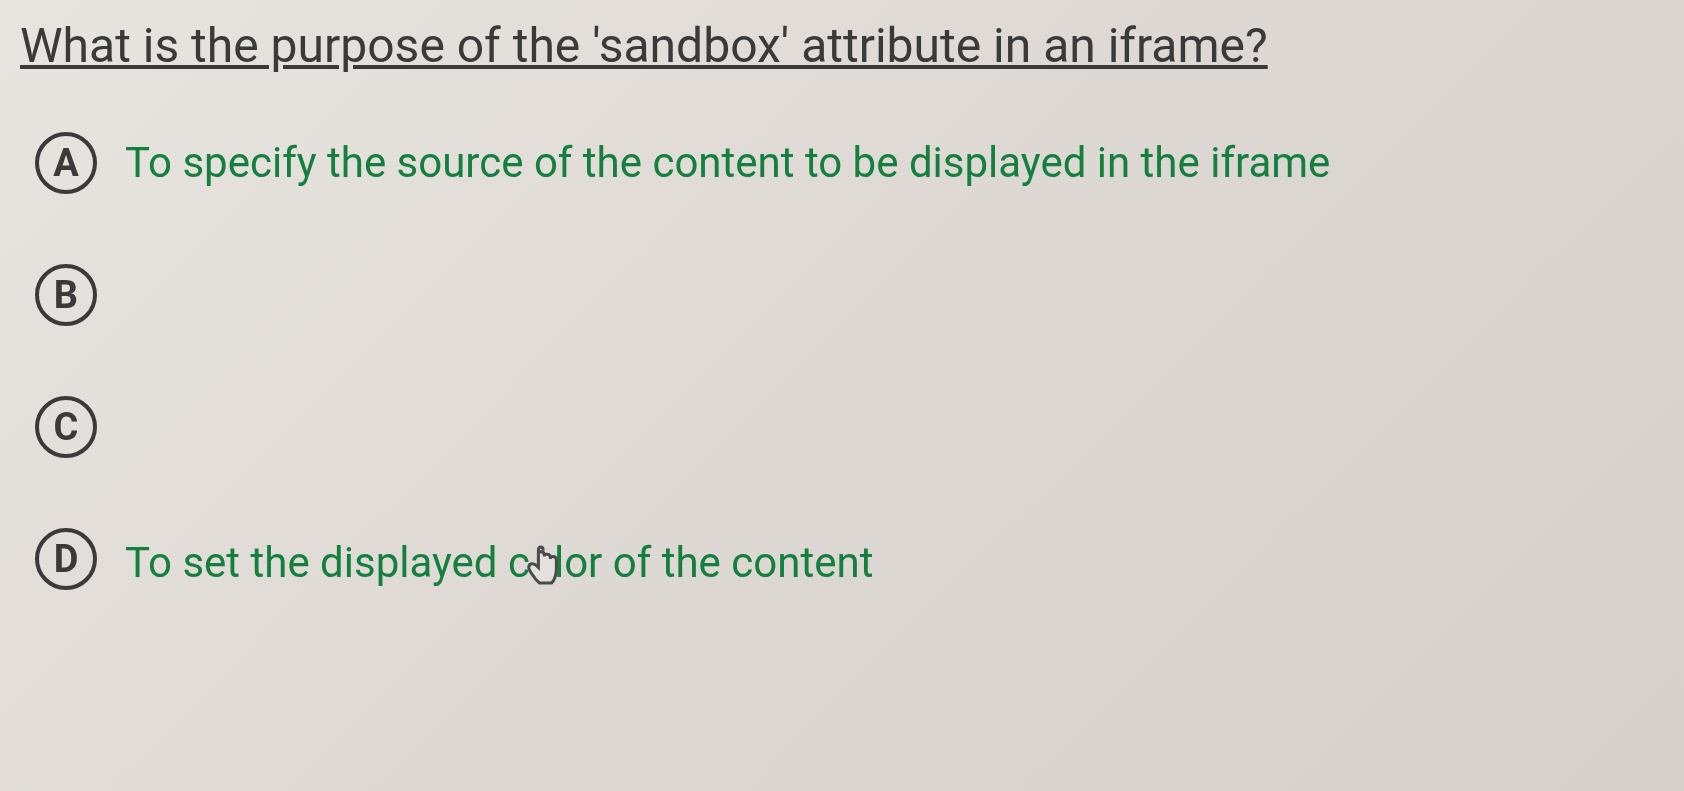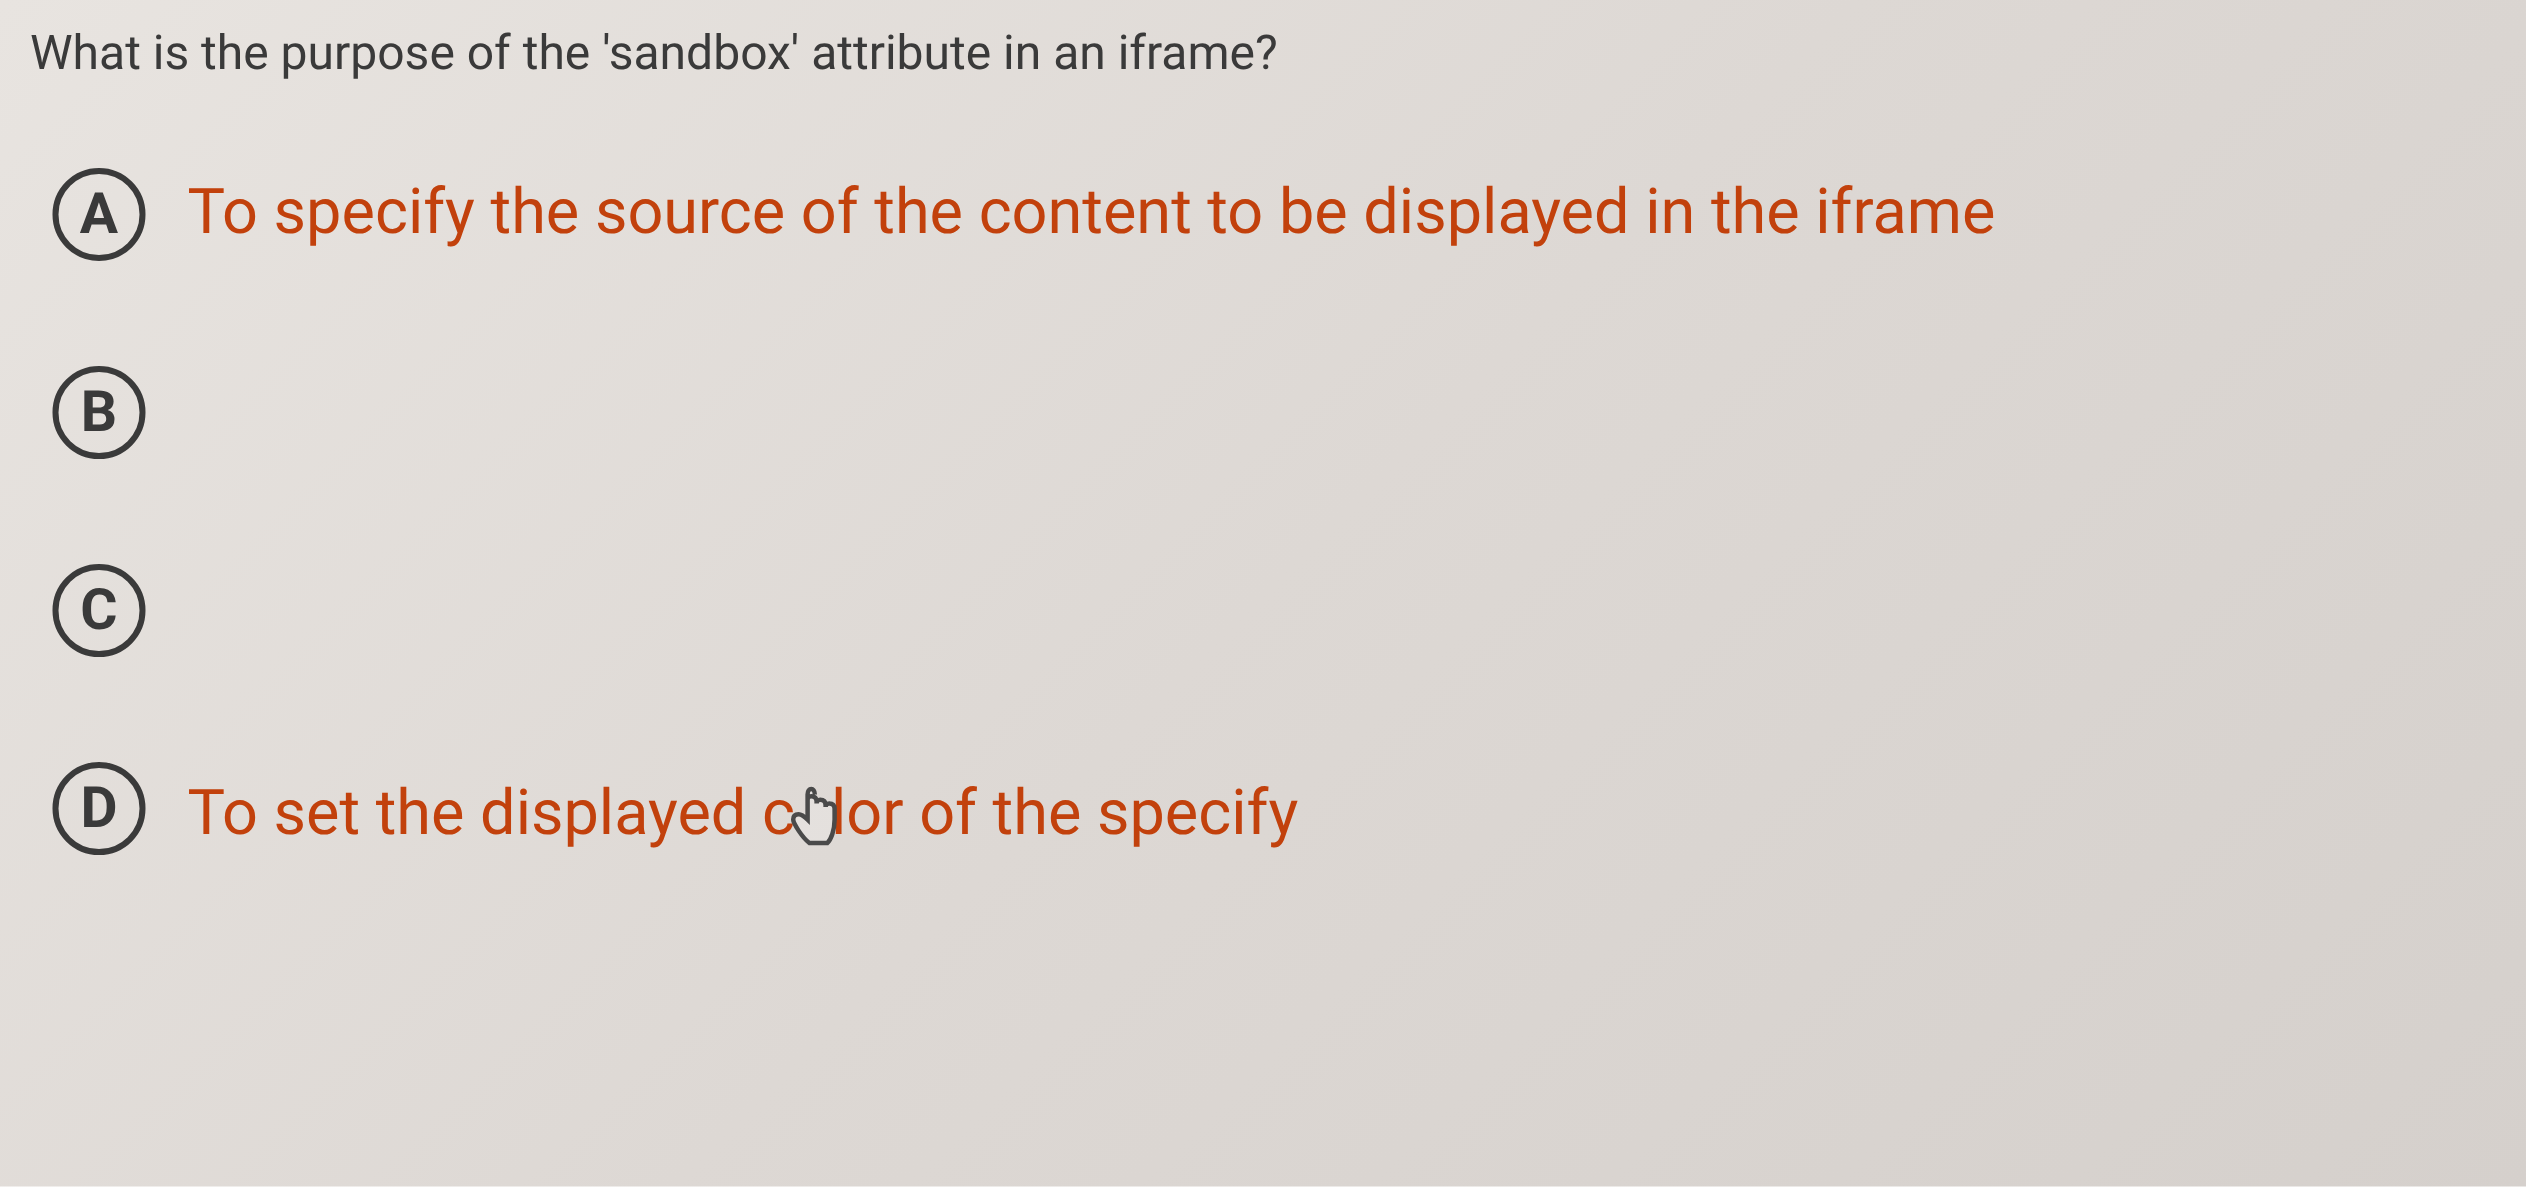--- a/index.html
+++ b/index.html
@@ -16,25 +16,26 @@
       padding: 0;
       overflow: hidden;
     }
     
     .question-container {
       width: 100%;
       padding: 15px 20px 30px 20px;
     }
     
     .question-text {
-      font-size: 32px;
+      font-size: 48px;
       color: #3a3a3a;
       font-weight: 400;
       margin-bottom: 55px;
       line-height: 1.3;
+      text-decoration: underline;
     }
     
     .options-list {
       display: flex;
       flex-direction: column;
       gap: 70px;
       padding-left: 15px;
     }
     
     .option-row {
@@ -54,21 +55,21 @@
       align-items: center;
       justify-content: center;
       font-size: 38px;
       font-weight: 700;
       color: #3a3a3a;
       background: transparent;
     }
     
     .option-text {
       font-size: 42px;
-      color: #c2410c;
+      color: #15803d;
       font-weight: 400;
       line-height: 1.3;
     }
     
     .cursor-icon {
       display: inline-block;
       position: relative;
       top: 12px;
       margin: 0 -8px;
     }
@@ -97,18 +98,18 @@
 
     <div class="option-row">
       <div class="option-letter">C</div>
     </div>
 
     <div class="option-row">
       <div class="option-letter">D</div>
       <div class="option-text">
         <span>To set the displayed c</span><span class="cursor-icon"><svg viewBox="0 0 32 40" fill="none" stroke="#4a4a4a" stroke-width="2.5">
               <path d="M 13 8 L 13 22 C 13 22 10 19 8 19 C 6 19 5 20 5 22 C 5 24 10 32 14 35 L 24 35 C 26 33 28 28 28 22 L 28 16 C 28 14 27 13 25 13 C 24 13 23 14 23 15 L 23 14 C 23 12 22 11 20 11 C 19 11 18 12 18 13 L 18 12 C 18 10 17 9 15 9 C 14 9 13 10 13 11 L 13 8 C 13 6 14 5 15 5 C 16 5 17 6 17 8" fill="rgba(255,255,255,0.2)"></path>
-            </svg></span><span>lor of the specify</span>
+            </svg></span><span>lor of the content</span>
       </div>
     </div>
 
   </div>
 </div>
 
 </body></html>

